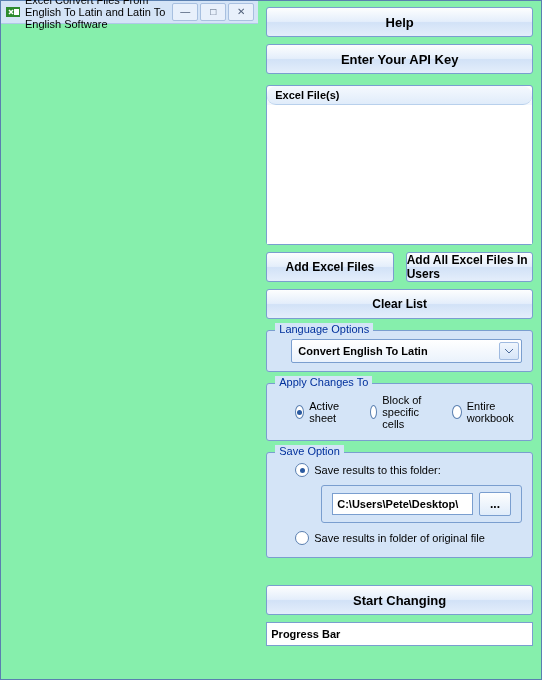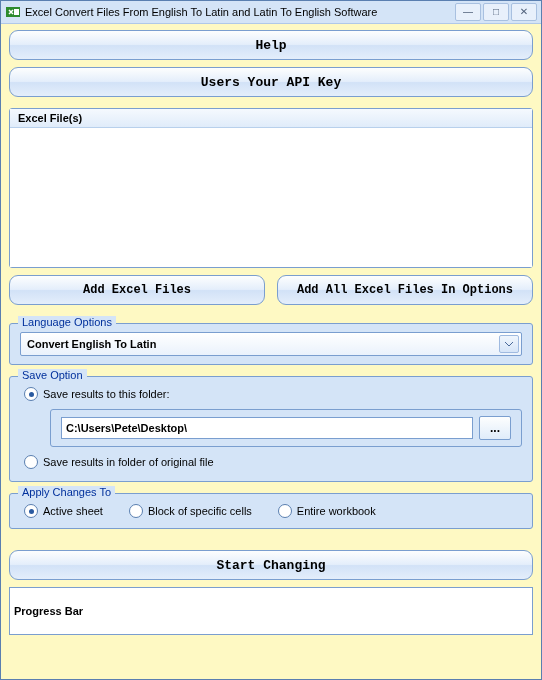--- a/index.html
+++ b/index.html
@@ -5,25 +5,25 @@
   body {
     margin: 0;
     font-family: Tahoma, Arial, sans-serif;
     font-size: 11px;
     background: #d4e4f7;
     color: #000;
   }
   .window {
     width: 542px;
     height: 680px;
-    background: #fef9c3;
+    background: #86efac;
     border: 1px solid #5a7fb0;
     box-sizing: border-box;
     display: flex;
-    flex-direction: column;
+    flex-direction: row;
   }
   .titlebar {
     height: 22px;
     background: #d4e4f7;
     display: flex;
     align-items: center;
     padding: 0 4px;
     border-bottom: 1px solid #b0c8e8;
   }
   .titlebar-icon {
@@ -57,66 +57,66 @@
     flex: 1;
     padding: 6px 8px;
     display: flex;
     flex-direction: column;
     gap: 5px;
     box-sizing: border-box;
   }
   .big-btn {
     background: linear-gradient(#fdfefe, #e4eefb 48%, #d2e2f7 52%, #e4eefb);
     border: 1px solid #7a9ecf;
-    border-radius: 9px;
+    border-radius: 3px;
     font-weight: bold;
     font-size: 13px;
     height: 28px;
     display: flex;
     align-items: center;
     justify-content: center;
     cursor: default;
-    font-family: Liberation Mono, monospace;
   }
   .big-btn.tall { height: 28px; margin-bottom: 2px;}
   .file-group {
     background: linear-gradient(#fdfefe, #e8f0fb 30%, #e2ecfa);
     border: 1px solid #7a9ecf;
     border-radius: 3px;
     height: 158px;
     padding: 0;
     display: flex;
     flex-direction: column;
     margin-top: 4px;
   }
   .file-header {
     font-weight: bold;
     font-size: 11px;
     padding: 3px 8px 3px 8px;
     border-bottom: 1px solid #b8d0ec;
     background: linear-gradient(#f5f9fe,#e0ecfa);
+    border-radius: 9px;
   }
   .file-list {
     flex: 1;
     background: #fff;
     margin: 0;
   }
   .btn-row {
     display: flex;
     gap: 12px;
     margin-top: 2px;
   }
   .btn-row .big-btn {
     flex: 1;
     font-size: 12px;
   }
   .fieldset {
     border: 1px solid #7a9ecf;
     border-radius: 3px;
-    padding: 8px 10px 8px 10px;
+    padding: 8px 10px 8px 24px;
     position: relative;
     margin-top: 6px;
     background: #d4e4f7;
   }
   .fieldset-legend {
     position: absolute;
     top: -8px;
     left: 8px;
     background: #d4e4f7;
     padding: 0 4px;
@@ -214,21 +214,21 @@
     justify-content: center;
     font-weight: bold;
     font-size: 12px;
   }
   .progress-wrap {
     height: 22px;
     border: 1px solid #7a9ecf;
     background: #fff;
     display: flex;
     align-items: center;
-    padding: 12px 4px;
+    padding: 0 4px;
     font-weight: bold;
     font-size: 11px;
     margin-top: 2px;
   }
 </style>
 </head>
 <body>
 
 <div class="window">
   <div class="titlebar">
@@ -240,83 +240,84 @@
         </svg>
     </div>
     <div class="titlebar-title">Excel Convert Files From English To Latin and Latin To English Software</div>
     <div class="win-btn">—</div>
     <div class="win-btn">□</div>
     <div class="win-btn">✕</div>
   </div>
 
   <div class="content">
     <div class="big-btn tall">Help</div>
-    <div class="big-btn tall">Users Your API Key</div>
+    <div class="big-btn tall">Enter Your API Key</div>
 
     <div class="file-group">
       <div class="file-header">Excel File(s)</div>
       <div class="file-list"></div>
     </div>
 
     <div class="btn-row">
       <div class="big-btn">Add Excel Files</div>
-      <div class="big-btn">Add All Excel Files In Options</div>
+      <div class="big-btn">Add All Excel Files In Users</div>
     </div>
     <div class="btn-row">
+      <div class="big-btn">Clear List</div>
     </div>
 
     <div class="fieldset">
       <div class="fieldset-legend">Language Options</div>
       <div class="select-wrap">
         <div class="select">
           <span>Convert English To Latin</span>
           <div class="select-arrow">
             <svg width="8" height="5" viewBox="0 0 8 5">
                 <path d="M0 0 L4 4 L8 0" fill="none" stroke="#4a6a9a" stroke-width="1"></path>
               </svg>
           </div>
         </div>
       </div>
     </div>
 
-    <div class="fieldset" style="padding-bottom:10px;">
-      <div class="fieldset-legend">Save Option</div>
-      <div class="radio" style="padding:2px 4px;">
-        <div class="radio-dot checked"></div>
-        <span>Save results to this folder:</span>
-      </div>
-      <div class="save-inner">
-        <div class="text-input">
-          <span>C:\Users\Pete\Desktop\</span>
-        </div>
-        <div class="browse-btn">...</div>
-      </div>
-      <div class="radio" style="padding:2px 4px;">
-        <div class="radio-dot"></div>
-        <span>Save results in folder of original file</span>
-      </div>
-    </div>
-
     <div class="fieldset">
       <div class="fieldset-legend">Apply Changes To</div>
       <div class="radio-row">
         <div class="radio">
           <div class="radio-dot checked"></div>
           <span>Active sheet</span>
         </div>
         <div class="radio">
           <div class="radio-dot"></div>
           <span>Block of specific cells</span>
         </div>
         <div class="radio">
           <div class="radio-dot"></div>
           <span>Entire workbook</span>
         </div>
       </div>
     </div>
 
-    <div class="big-btn" style="margin-top:16px;">Start Changing</div>
+    <div class="fieldset" style="padding-bottom:10px;">
+      <div class="fieldset-legend">Save Option</div>
+      <div class="radio" style="padding:2px 4px;">
+        <div class="radio-dot checked"></div>
+        <span>Save results to this folder:</span>
+      </div>
+      <div class="save-inner">
+        <div class="text-input">
+          <span>C:\Users\Pete\Desktop\</span>
+        </div>
+        <div class="browse-btn">...</div>
+      </div>
+      <div class="radio" style="padding:2px 4px;">
+        <div class="radio-dot"></div>
+        <span>Save results in folder of original file</span>
+      </div>
+    </div>
+
+    <div class="big-btn" style="margin-top:22px;">Start Changing</div>
 
     <div class="progress-wrap">
       <span>Progress Bar</span>
     </div>
   </div>
 </div>
 
 </body></html>

